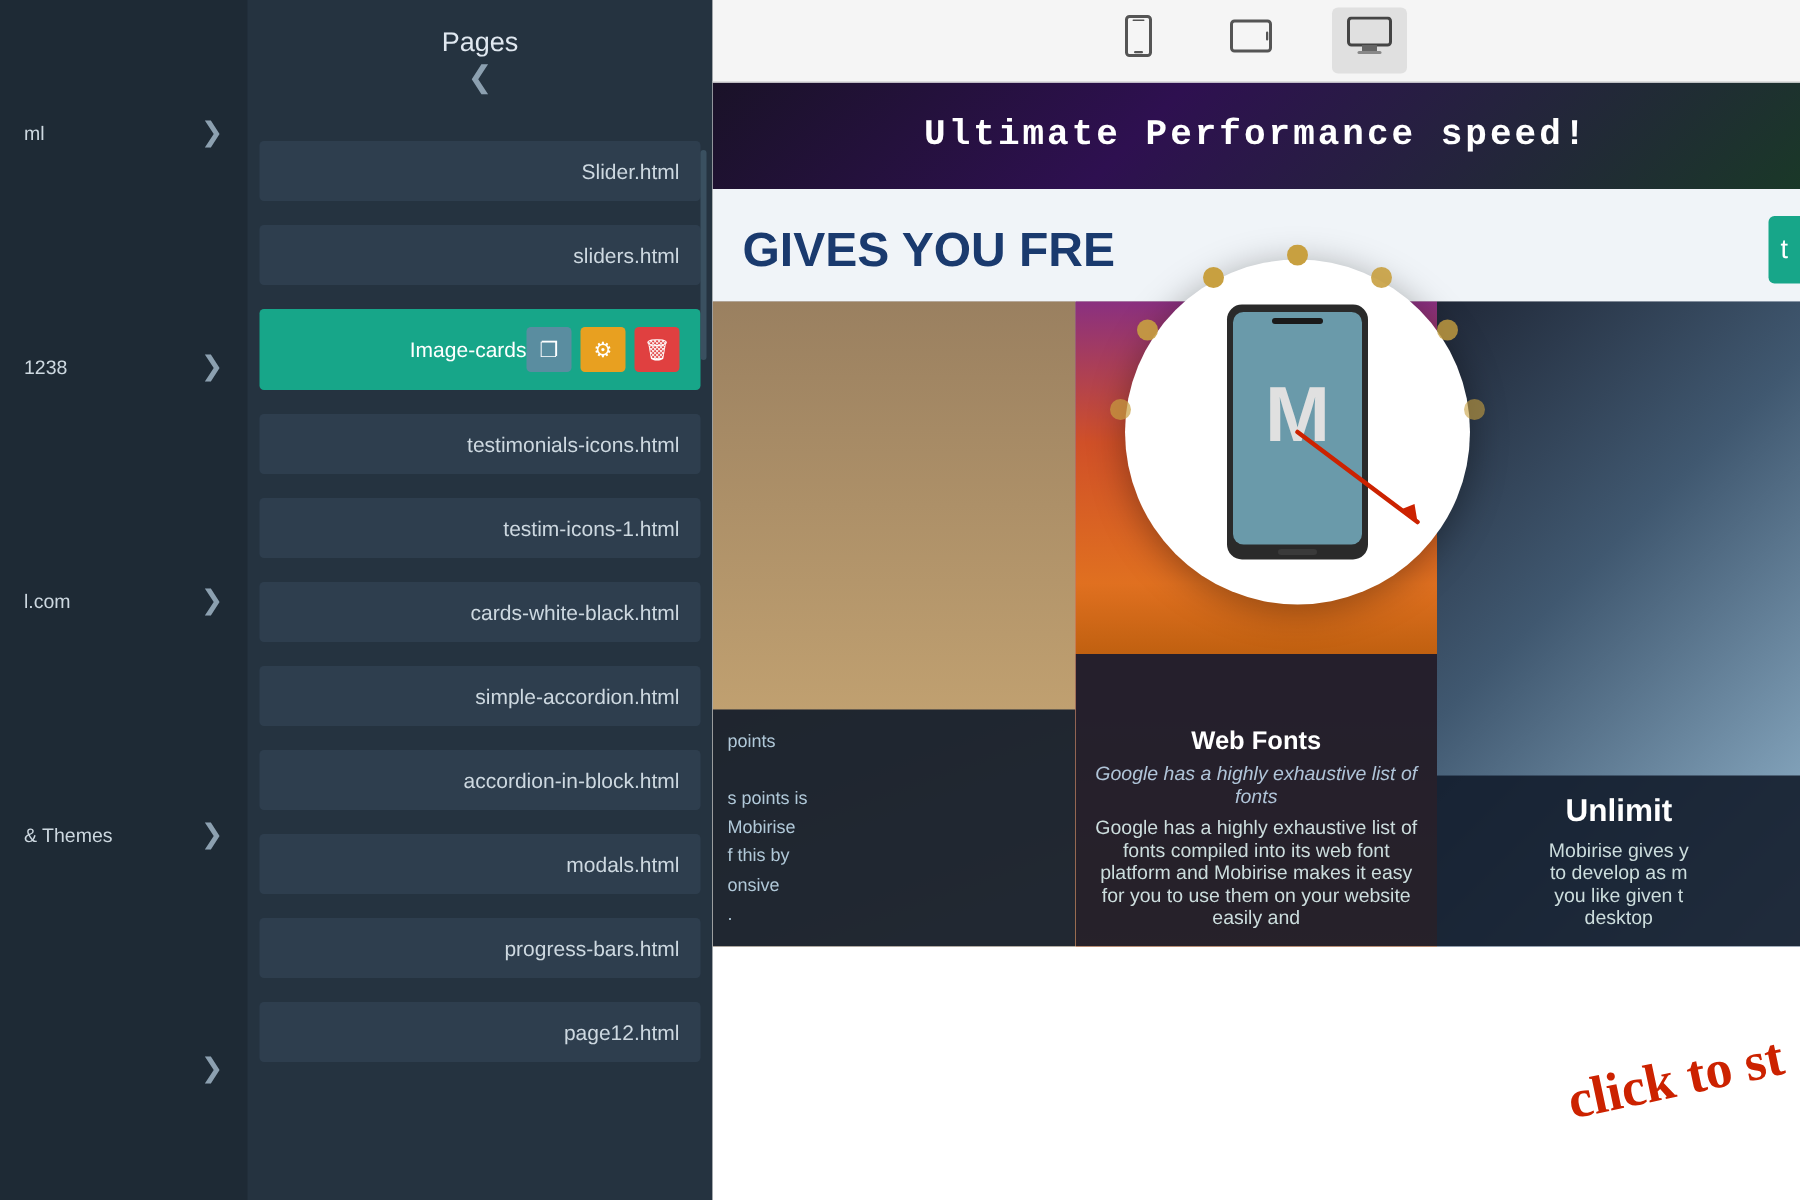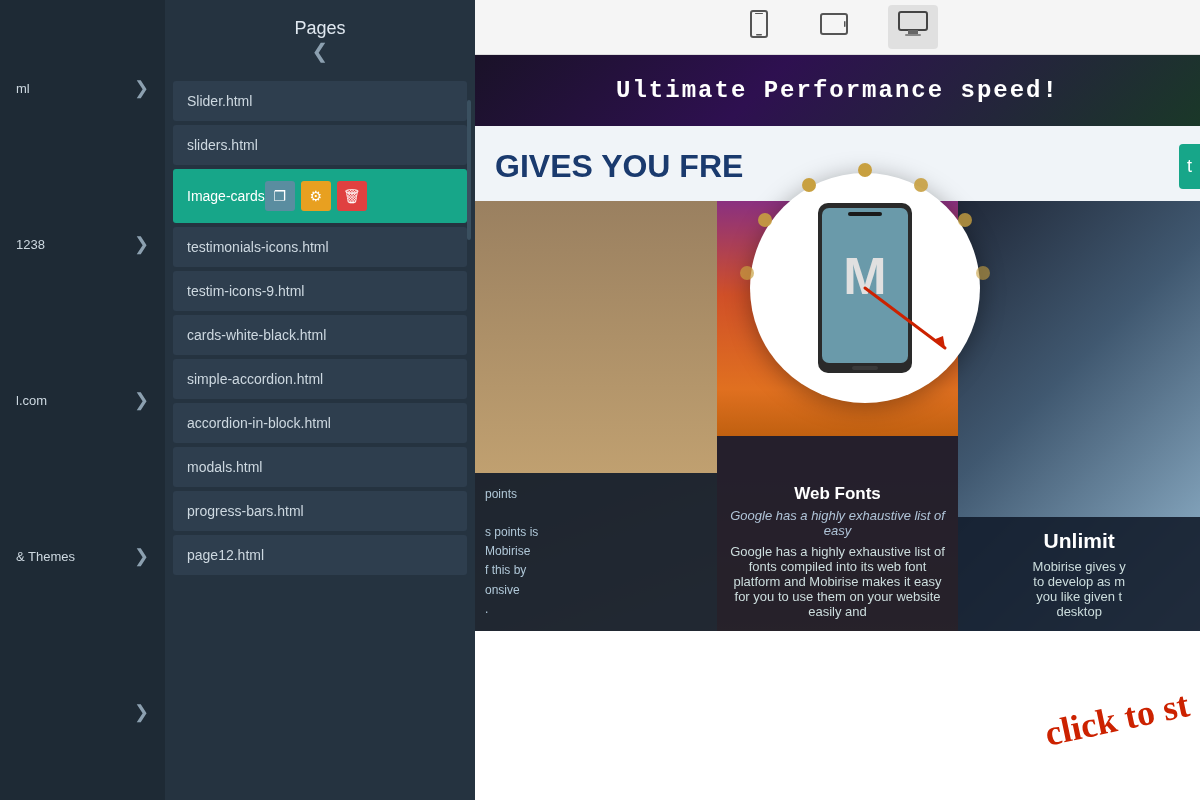--- a/index.html
+++ b/index.html
@@ -56,29 +56,29 @@
       cursor: pointer;
       background: none;
       border: none;
     }
     .pages-list {
       overflow-y: auto;
       height: calc(800px - 60px);
     }
     .page-item {
       background: #2e3e4e;
-      margin: 4px 8px;
+      margin: 16px 8px;
       padding: 12px 14px;
       border-radius: 3px;
       color: #cdd8e0;
       font-size: 14px;
       cursor: pointer;
       display: flex;
       align-items: center;
-      justify-content: flex-start;
+      justify-content: flex-end;
     }
     .page-item.active {
       background: #17a689;
       color: #fff;
     }
     .page-item-actions {
       display: flex;
       gap: 6px;
     }
     .page-item-actions .btn-icon {
@@ -198,21 +198,21 @@
         <button class="btn-icon btn-settings" title="Settings">⚙</button>
         <button class="btn-icon btn-delete" title="Delete">🗑</button>
       </div>
     </div>
 
     <div class="page-item">
       <span>testimonials-icons.html</span>
     </div>
 
     <div class="page-item">
-      <span>testim-icons-9.html</span>
+      <span>testim-icons-1.html</span>
     </div>
 
     <div class="page-item">
       <span>cards-white-black.html</span>
     </div>
 
     <div class="page-item">
       <span>simple-accordion.html</span>
     </div>
 
@@ -286,21 +286,21 @@
         </div>
       </div>
 
       <div style="flex:1; background: linear-gradient(180deg, #6a2060 0%, #c04828 50%, #d06010 100%); position: relative; overflow: hidden; display: flex; flex-direction: column;">
         <div style="flex:1; background: linear-gradient(180deg, #7a2870 0%, #c84820 40%, #d87018 100%);">
 
           <div style="width:100%;height:100%;background: linear-gradient(180deg, #8a3080 0%, #d05028 40%, #e07020 80%, #c06010 100%);"></div>
         </div>
         <div style="background: rgba(15,25,45,0.88); padding: 12px 10px; color: #fff;">
           <p style="font-size: 17px; font-weight: bold; text-align:center; color:#fff;margin-top:36px;">Web Fonts</p>
-          <p style="font-size: 13px; font-style: italic; text-align:center; color:#b0c4d8; margin: 4px 0;">Google has a highly exhaustive list of easy</p>
+          <p style="font-size: 13px; font-style: italic; text-align:center; color:#b0c4d8; margin: 4px 0;">Google has a highly exhaustive list of fonts</p>
           <p style="font-size: 13px; text-align:center; color:#cdd; margin-top: 6px;">Google has a highly exhaustive list of fonts compiled into its web font platform and Mobirise makes it easy for you to use them on your website easily and</p>
         </div>
       </div>
 
       <div style="flex:1; background: linear-gradient(135deg, #303848 0%, #587090 50%, #9ab0c8 100%); position: relative; overflow: hidden; display: flex; flex-direction: column;">
         <div style="flex:1; background: linear-gradient(135deg, #283040 0%, #4a6888 50%, #88a0b8 100%);">
           <div style="width:100%;height:100%;background: linear-gradient(135deg, #202838 0%, #405870 50%, #80a0b8 100%);"></div>
         </div>
         <div style="background: rgba(15,25,40,0.88); padding: 12px 10px; color: #fff;">
           <p style="font-size: 21px; font-weight: bold; text-align:center; color:#fff;">Unlimit</p>

